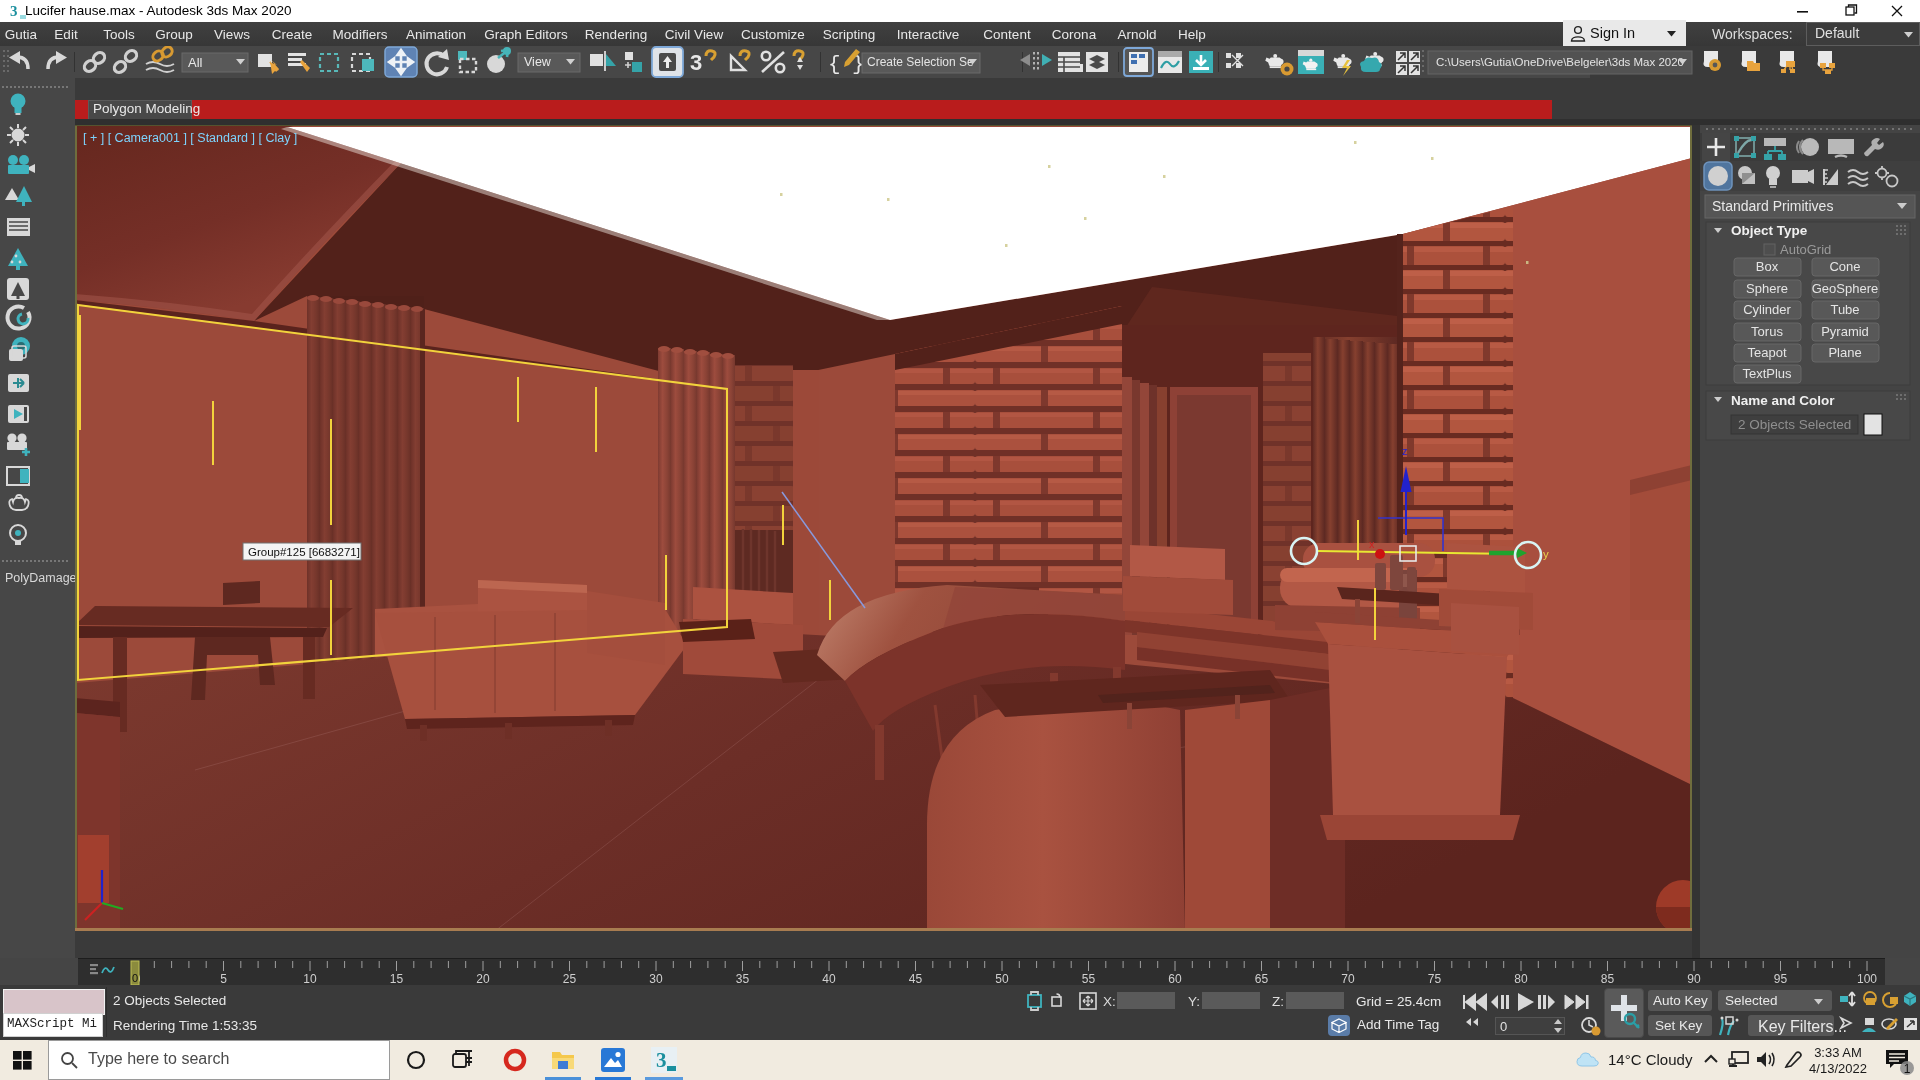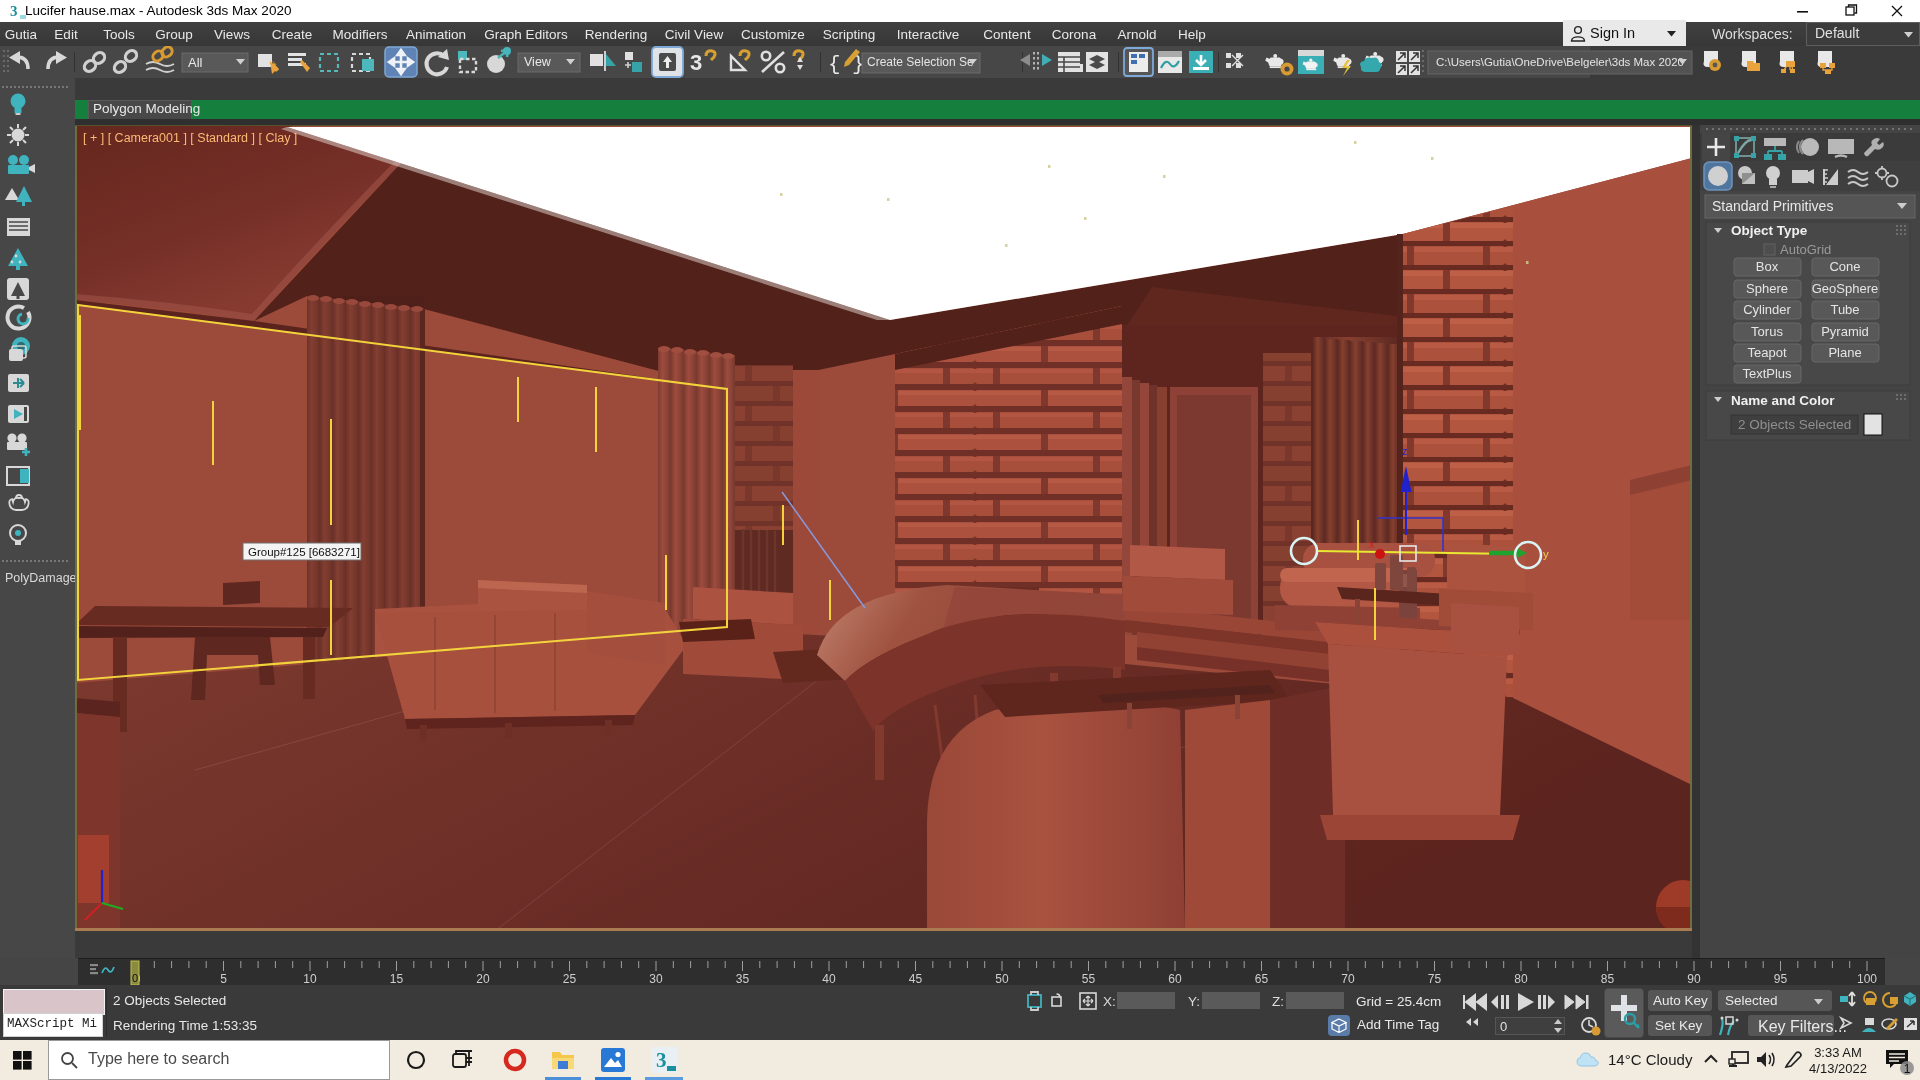--- a/index.html
+++ b/index.html
@@ -9,27 +9,27 @@
   
   #titlebar{left:0;top:0;width:1920px;height:22px;background:#ffffff;}
   #title-text{left:25px;top:3px;font-size:13.5px;color:#000;}
   
   #menubar{left:0;top:22px;width:1920px;height:24px;background:linear-gradient(#404040,#373737);}
   .menu{position:absolute;top:5px;transform:translateX(-50%);font-size:13.5px;color:#e8e8e8;}
   
   #toolbar{left:0;top:46px;width:1590px;height:32px;background:#474747;border-bottom:1px solid #3a3a3a;}
   
   #ribbontabs{left:0;top:78px;width:1920px;height:22px;background:#414141;}
-  #ribbonstrip{left:0;top:100px;width:1920px;height:19px;background:#15803d;border-bottom:1px solid #2c2c2c;}
+  #ribbonstrip{left:0;top:100px;width:1552px;height:19px;background:#b91c1c;border-bottom:1px solid #2c2c2c;}
   .rtab{position:absolute;top:2px;transform:translateX(-50%);font-size:13.5px;color:#cfcfcf;}
   
   #leftbar{left:0;top:78px;width:75px;height:880px;background:#474747;}
   
   #viewport{left:75px;top:125px;width:1617px;height:806px;background:#9C4A3A;}
-  #vplabel{left:84px;top:131px;font-size:12.5px;color:#fdba74;z-index:30;}
+  #vplabel{left:84px;top:131px;font-size:12.5px;color:#7dd3fc;z-index:30;}
   
   #rgutter{left:1692px;top:125px;width:8px;height:833px;background:#333333;}
   #cmdpanel{left:1700px;top:125px;width:256px;height:833px;background:#444444;}
   
   #sliderrow{left:0;top:931px;width:1920px;height:27px;background:#3e3e3e;}
   #rulerrow{left:0;top:958px;width:1920px;height:27px;background:#454545;}
   #rulerdark{left:78px;top:958px;width:1807px;height:27px;background:#2e2e2e;border-top:1px solid #1d1d1d;}
   
   #statusbar{left:0;top:985px;width:1920px;height:55px;background:#3a3a3a;}
   

